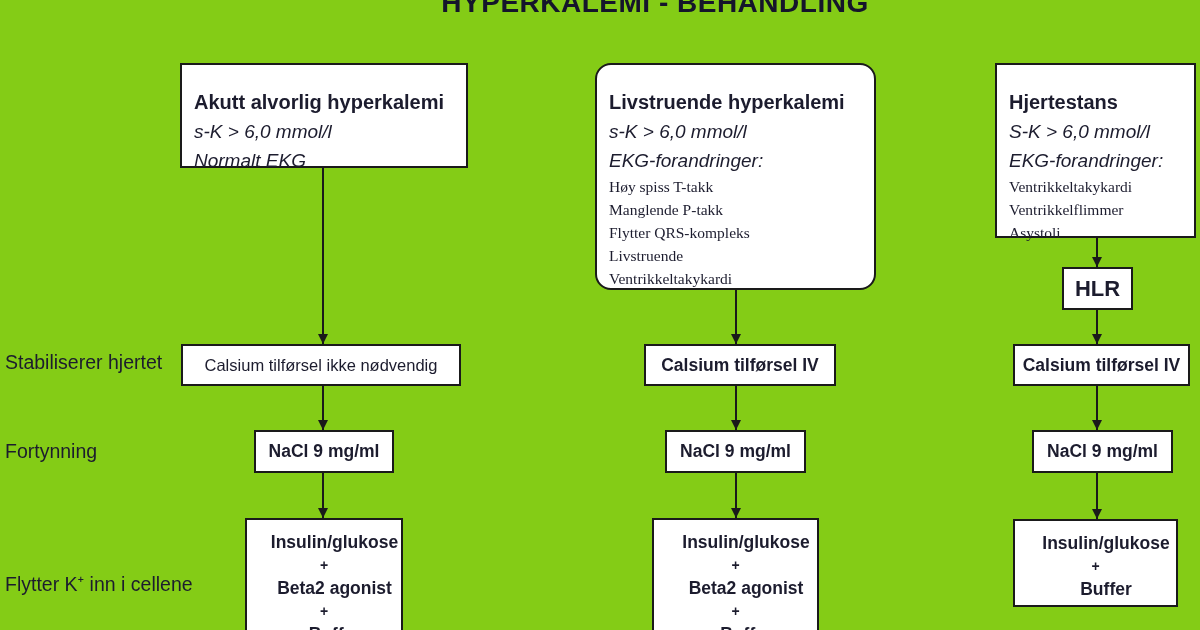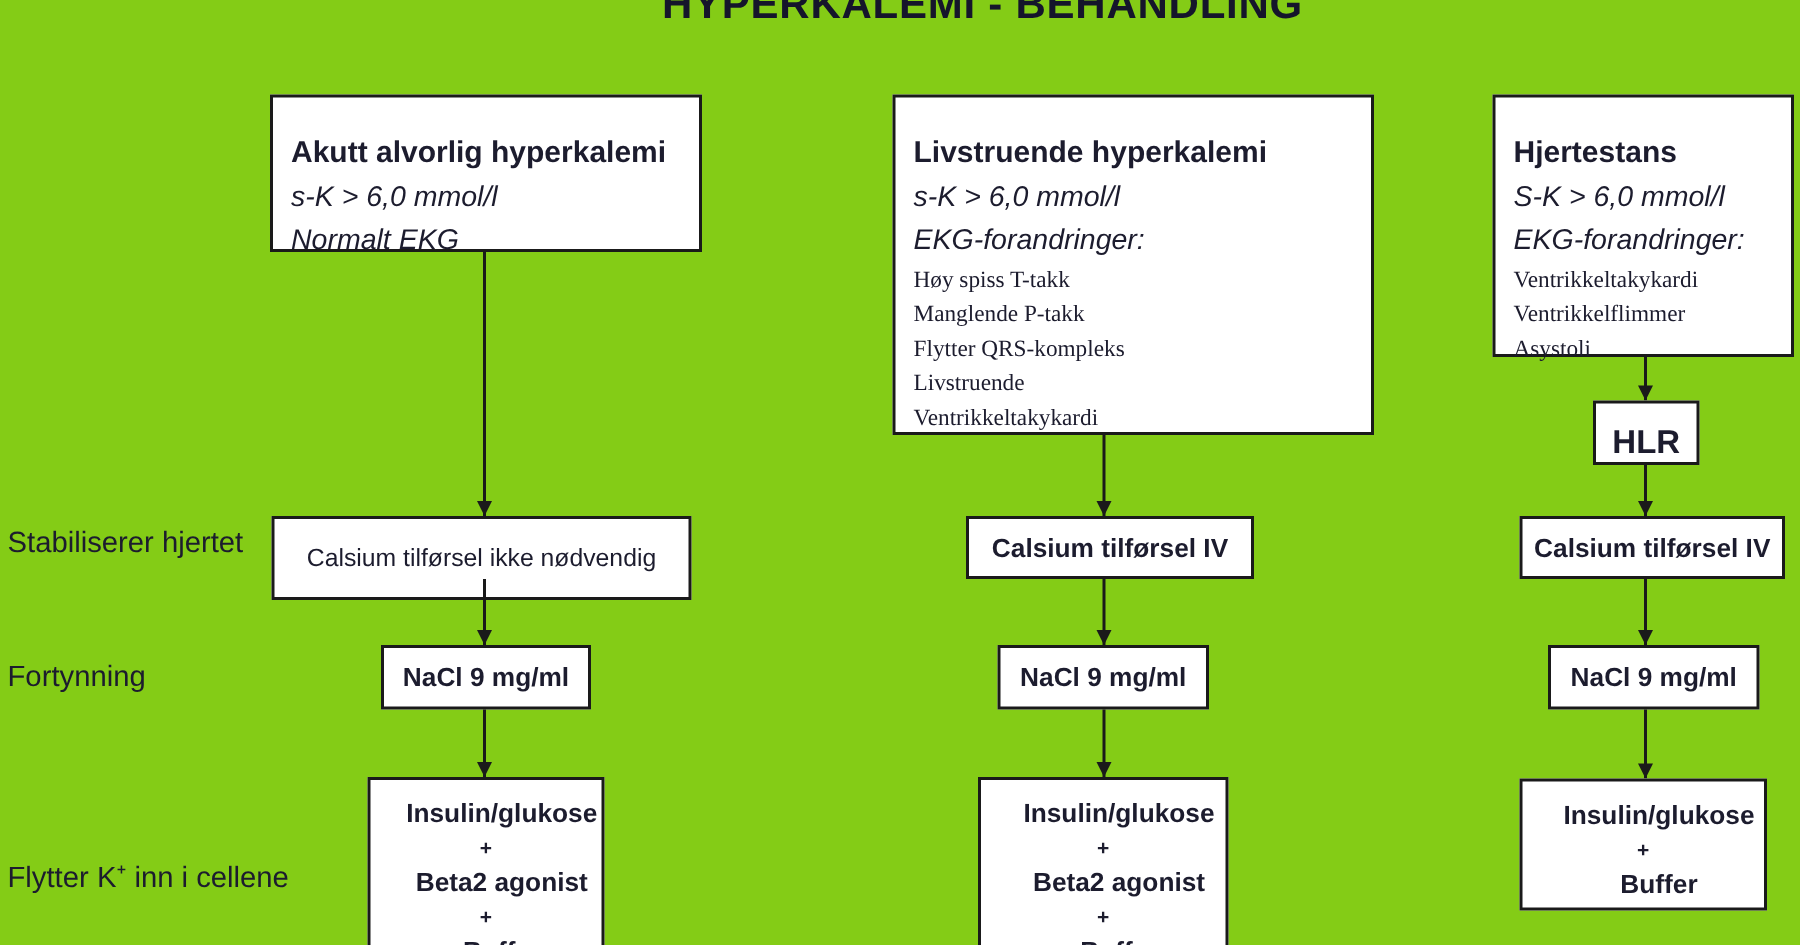--- a/index.html
+++ b/index.html
@@ -12,21 +12,21 @@
     font-weight:bold;font-size:28px;line-height:28px;letter-spacing:.5px;color:#15152b;
   }
   .box{position:absolute;border:2px solid #1a1a1a;background:#fff;box-sizing:border-box;}
   .hdr{padding:22px 12px;}
   .hdr .t{font-weight:bold;font-size:20px;line-height:30px;white-space:nowrap;}
   .hdr .i{font-style:italic;font-size:19px;line-height:29px;white-space:nowrap;}
   .hdr .li{font-size:15.5px;line-height:23px;white-space:nowrap;font-family:Liberation Serif, serif;}
   .cbox{display:flex;align-items:center;justify-content:center;text-align:center;white-space:nowrap;}
   .bold17{font-weight:bold;font-size:17.5px;}
   .reg17{font-size:16.5px;}
-  .hlr{font-weight:bold;font-size:22px;align-items:flex-end;}
+  .hlr{font-weight:bold;font-size:22px;}
   .shift{text-align:center;padding-top:11px;}
   .shift .ln{font-weight:bold;font-size:17.5px;line-height:23px;white-space:nowrap;padding-left:21px;}
   .shift .plus{font-weight:bold;font-size:14px;line-height:23px;}
   .varrow{position:absolute;width:2px;background:#1a1a1a;}
   .varrow::after{
     content:"";position:absolute;bottom:0;left:-4.5px;width:0;height:0;
     border-left:5.5px solid transparent;border-right:5.5px solid transparent;
     border-top:10px solid #1a1a1a;
   }
   .rlabel{position:absolute;left:5px;font-weight:normal;font-size:19.5px;white-space:nowrap;}
@@ -42,39 +42,39 @@
   <div class="rlabel" style="top:440px;">Fortynning</div>
   <div class="rlabel" style="top:570px;">Flytter K⁺ inn i cellene</div>
 
   <div class="box hdr" style="left:180px;top:63px;width:288px;height:105px;">
     <div class="t">Akutt alvorlig hyperkalemi</div>
     <div class="i">s-K &gt; 6,0 mmol/l</div>
     <div class="i">Normalt EKG</div>
   </div>
   <div class="varrow" style="left:322px;top:168px;height:176px;"></div>
 
-  <div class="box cbox reg17" style="left:181px;top:344px;width:280px;height:56px;">
+  <div class="box cbox reg17" style="left:181px;top:344px;width:280px;height:42px;">
     <span>Calsium tilførsel ikke nødvendig</span>
   </div>
   <div class="varrow" style="left:322px;top:386px;height:44px;"></div>
 
   <div class="box cbox bold17" style="left:254px;top:430px;width:140px;height:43px;">
     <span>NaCl 9 mg/ml</span>
   </div>
   <div class="varrow" style="left:322px;top:473px;height:45px;"></div>
 
   <div class="box shift" style="left:245px;top:518px;width:158px;height:134px;">
     <div class="ln">Insulin/glukose</div>
     <div class="plus">+</div>
     <div class="ln">Beta2 agonist</div>
     <div class="plus">+</div>
     <div class="ln">Buffer</div>
   </div>
 
-  <div class="box hdr" style="left:595px;top:63px;width:321px;height:227px;">
+  <div class="box hdr" style="left:595px;top:63px;width:281px;height:227px;border-radius:16px;">
     <div class="t">Livstruende hyperkalemi</div>
     <div class="i">s-K &gt; 6,0 mmol/l</div>
     <div class="i">EKG-forandringer:</div>
     <div class="li">Høy spiss T-takk</div>
     <div class="li">Manglende P-takk</div>
     <div class="li">Flytter QRS-kompleks</div>
     <div class="li">Livstruende</div>
     <div class="li">Ventrikkeltakykardi</div>
   </div>
   <div class="varrow" style="left:735px;top:290px;height:54px;"></div>

